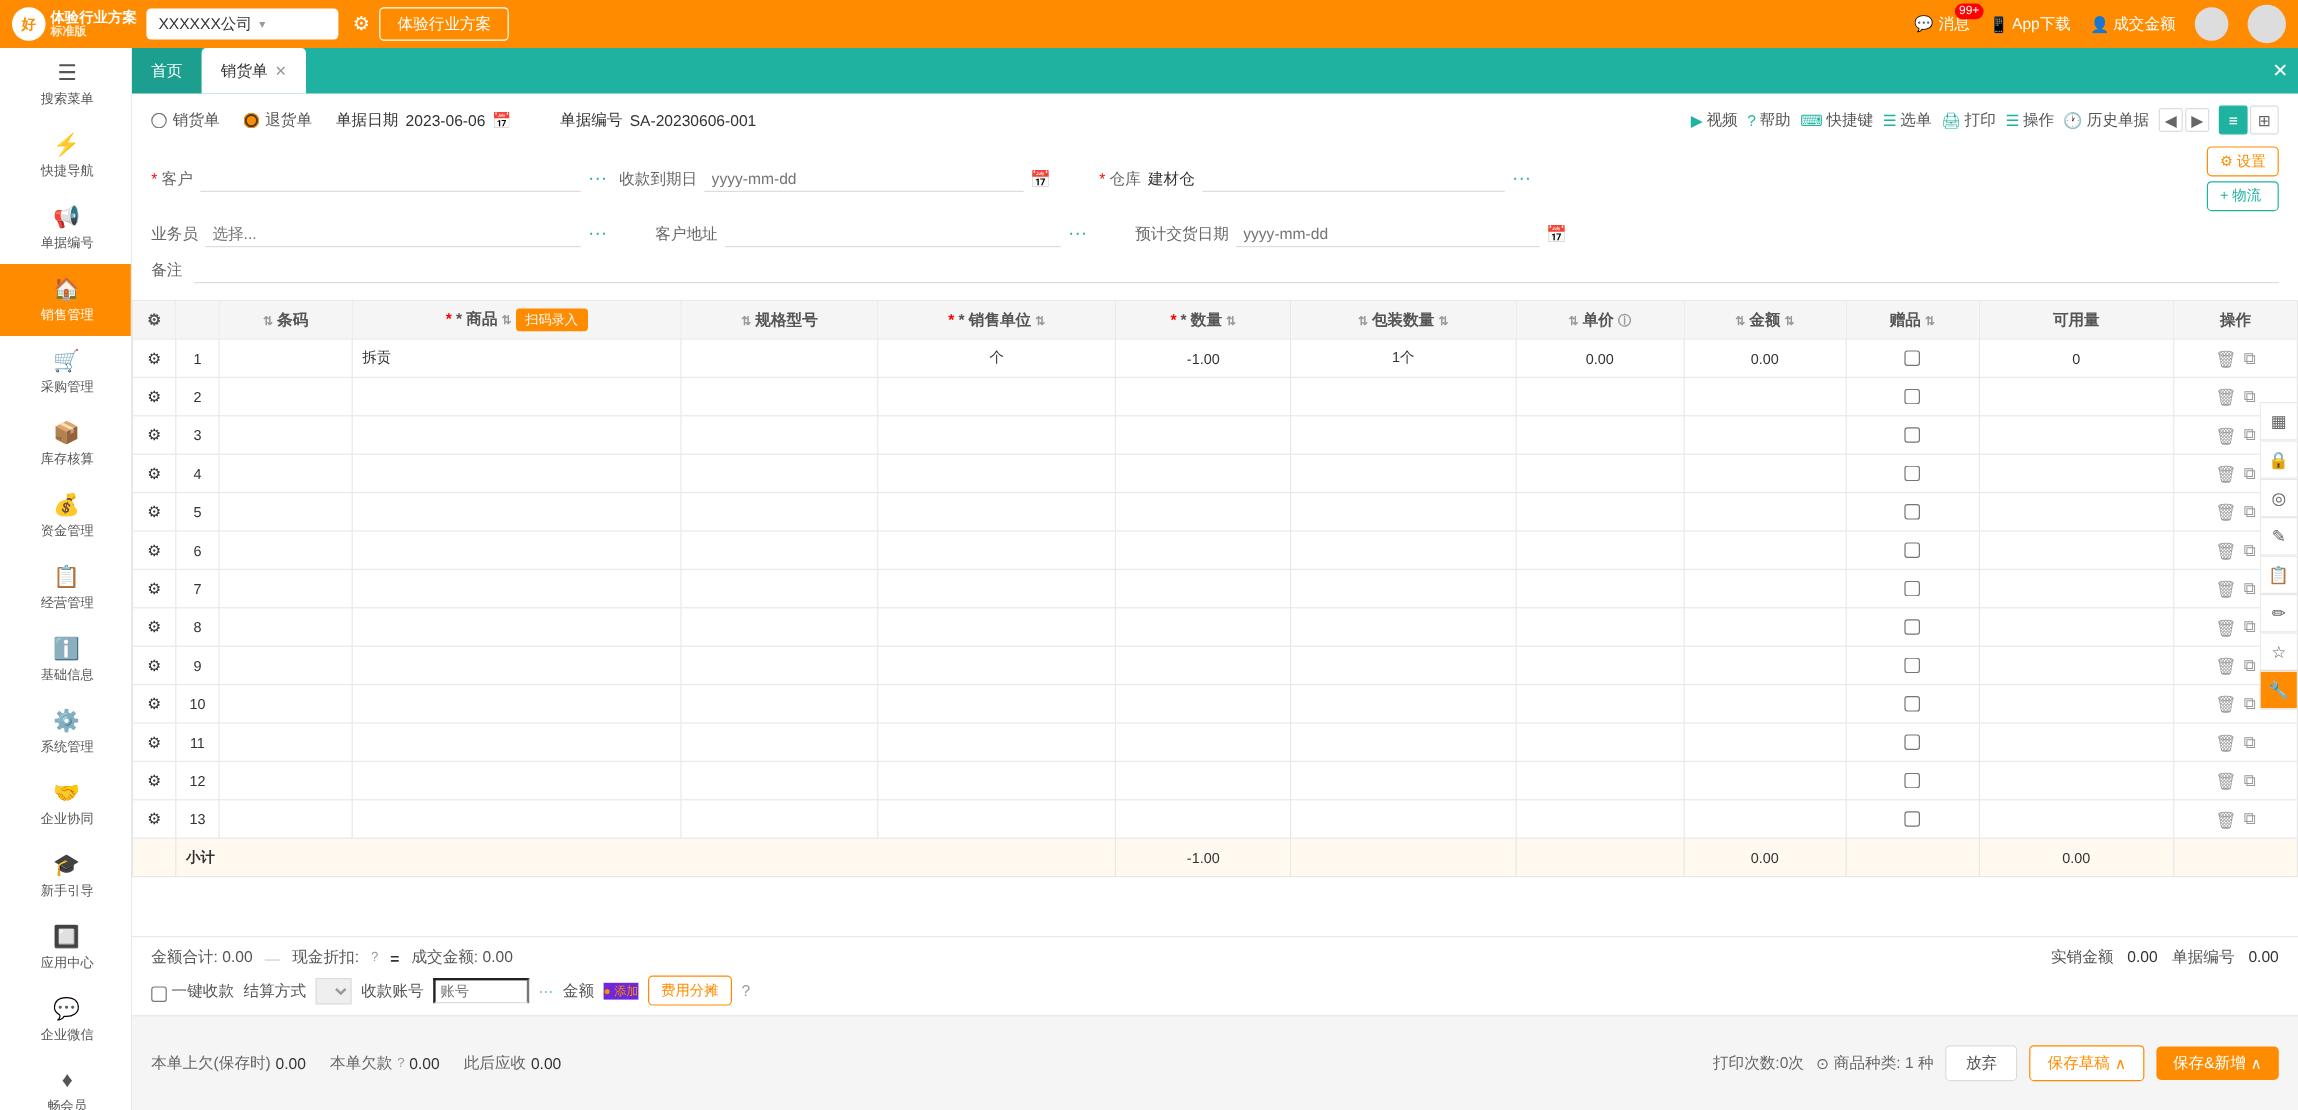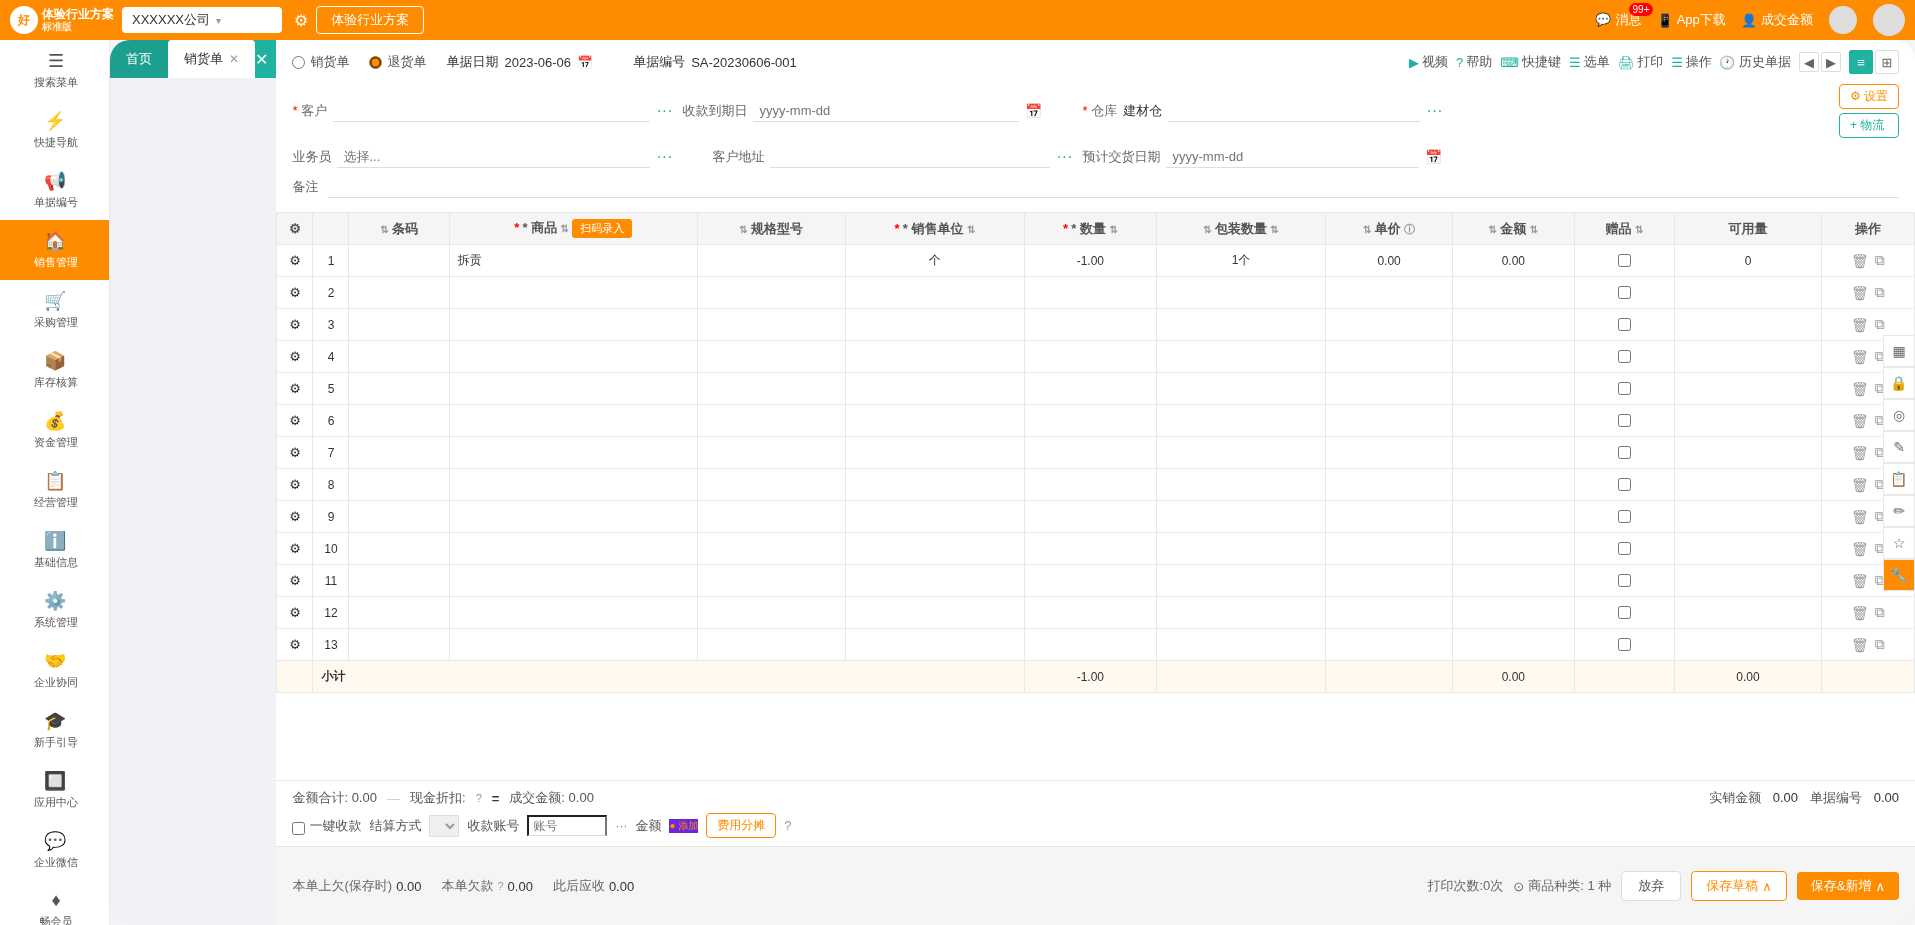--- a/index.html
+++ b/index.html
@@ -25,21 +25,21 @@
     .main-layout { display: flex; flex: 1; overflow: hidden; }
 
     
     .sidebar { width: 110px; background: #fff; border-right: 1px solid #e8e8e8; display: flex; flex-direction: column; flex-shrink: 0; overflow-y: auto; }
     .sidebar-item { display: flex; flex-direction: column; align-items: center; padding: 10px 4px; cursor: pointer; color: #555; gap: 3px; border-left: 3px solid transparent; }
     .sidebar-item.active { background: #ff8c00; color: white; border-left-color: #ff8c00; }
     .sidebar-item .si-icon { font-size: 18px; }
     .sidebar-item .si-label { font-size: 11px; text-align: center; }
 
     
-    .content-area { flex: 1; display: flex; overflow: hidden; background: #f0f2f5; border-radius: 20px; }
+    .content-area { flex: 1; display: flex; flex-direction: column; overflow: hidden; background: #f0f2f5; }
 
     
     .tab-bar { background: #20b2a0; display: flex; align-items: center; padding: 0 0 0 0; height: 38px; flex-shrink: 0; }
     .tab-item { padding: 0 16px; height: 38px; display: flex; align-items: center; gap: 6px; cursor: pointer; color: rgba(255,255,255,0.8); font-size: 13px; }
     .tab-item.home { background: rgba(0,0,0,0.1); color: white; }
     .tab-item.active { background: white; color: #333; border-radius: 4px 4px 0 0; }
     .tab-close { color: #999; font-size: 12px; cursor: pointer; }
     .tab-bar-close { margin-left: auto; margin-right: 8px; color: white; cursor: pointer; font-size: 16px; }
 
     
@@ -329,21 +329,21 @@
               <div class="field-group" style="max-width:380px;">
                 <span class="field-label">业务员</span>
                 <input class="field-input" style="width: 200px;" placeholder="选择...">
                 <span class="field-dots">···</span>
               </div>
               <div class="field-group" style="max-width:360px;margin-left:30px;">
                 <span class="field-label">客户地址</span>
                 <input class="field-input" style="width: 200px;">
                 <span class="field-dots">···</span>
               </div>
-              <div class="field-group" style="max-width:360px;">
+              <div class="field-group" style="max-width:360px;margin-left:30px;">
                 <span class="field-label">预计交货日期</span>
                 <input class="field-input" style="width: 160px;" placeholder="yyyy-mm-dd">
                 <span class="field-cal">📅</span>
               </div>
             </div>
 
             <div class="form-row">
               <span class="field-label">备注</span>
               <input class="field-input" style="width: 600px;">
             </div>

